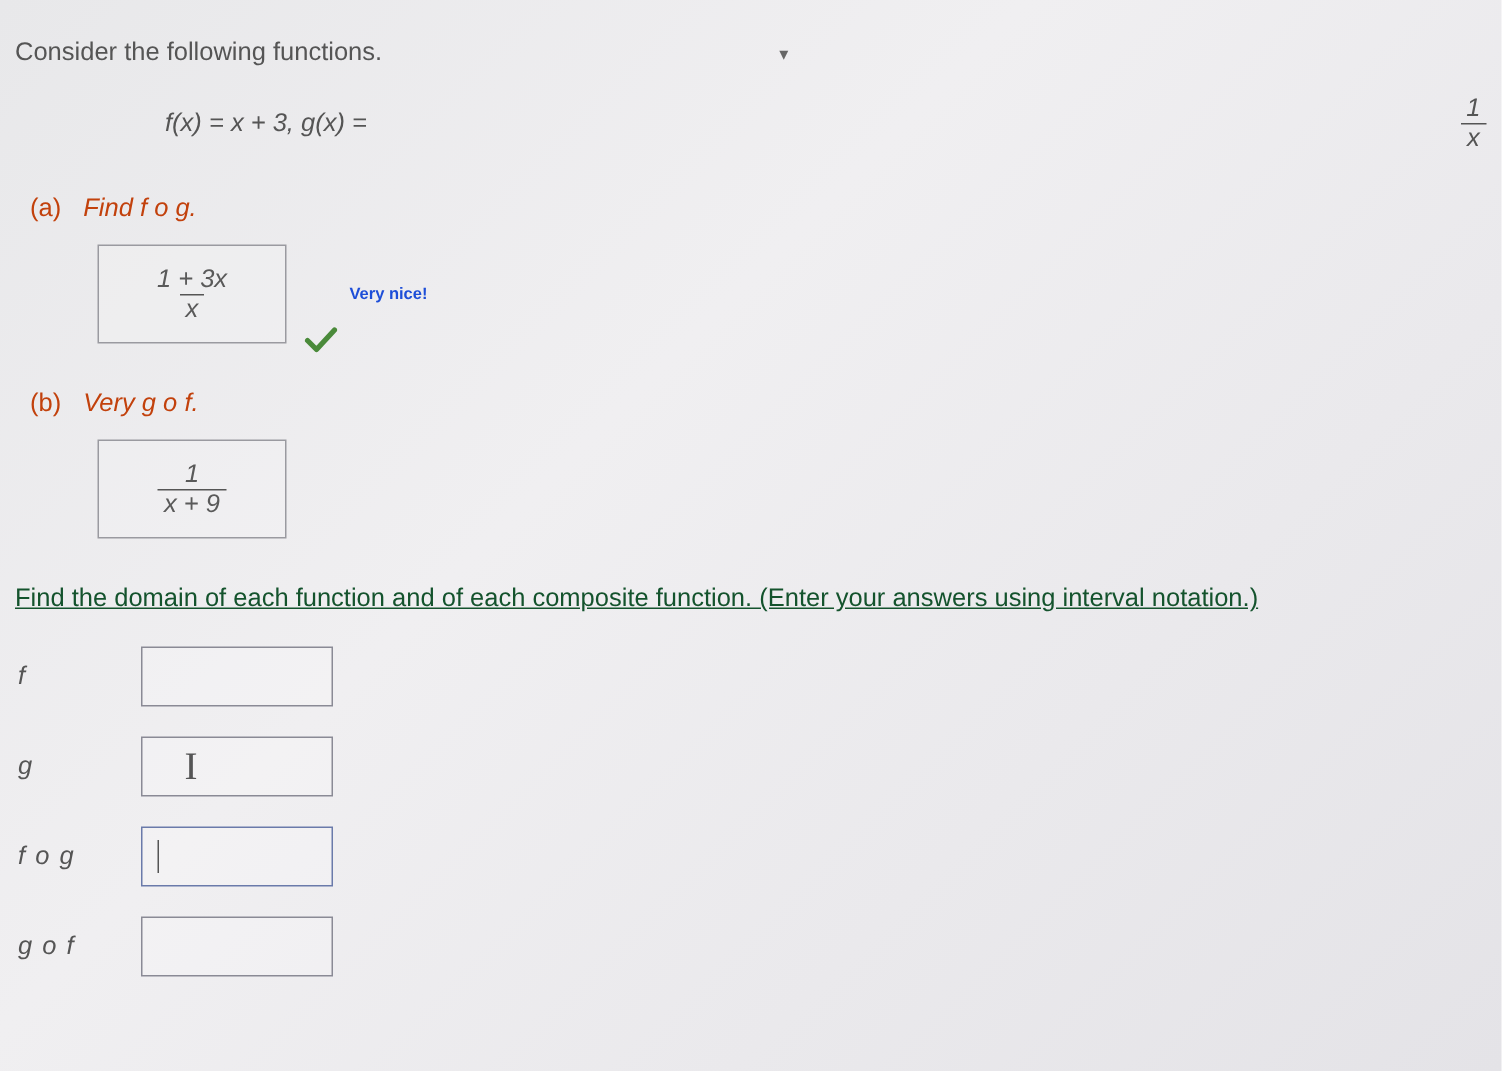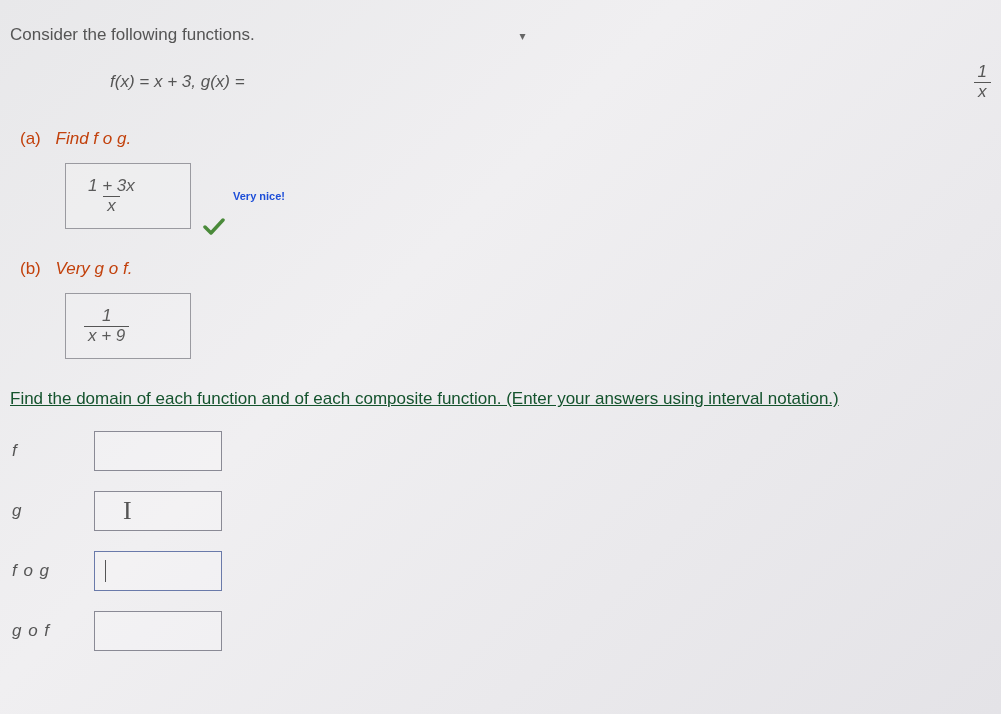--- a/index.html
+++ b/index.html
@@ -41,21 +41,21 @@
       margin-bottom: 30px;
       position: relative;
     }
     .answer-box {
       border: 1px solid #9a9aa0;
       background: rgba(255,255,255,0.15);
       min-width: 126px;
       min-height: 58px;
       display: flex;
       align-items: center;
-      justify-content: flex-start;
+      justify-content: center;
       padding: 8px 18px;
     }
     .answer-box.taller { min-height: 66px; }
     .feedback {
       color: #1d4ed8;
       font-weight: bold;
       margin-left: 42px;
       font-size: 11px;
     }
     .check-icon {

